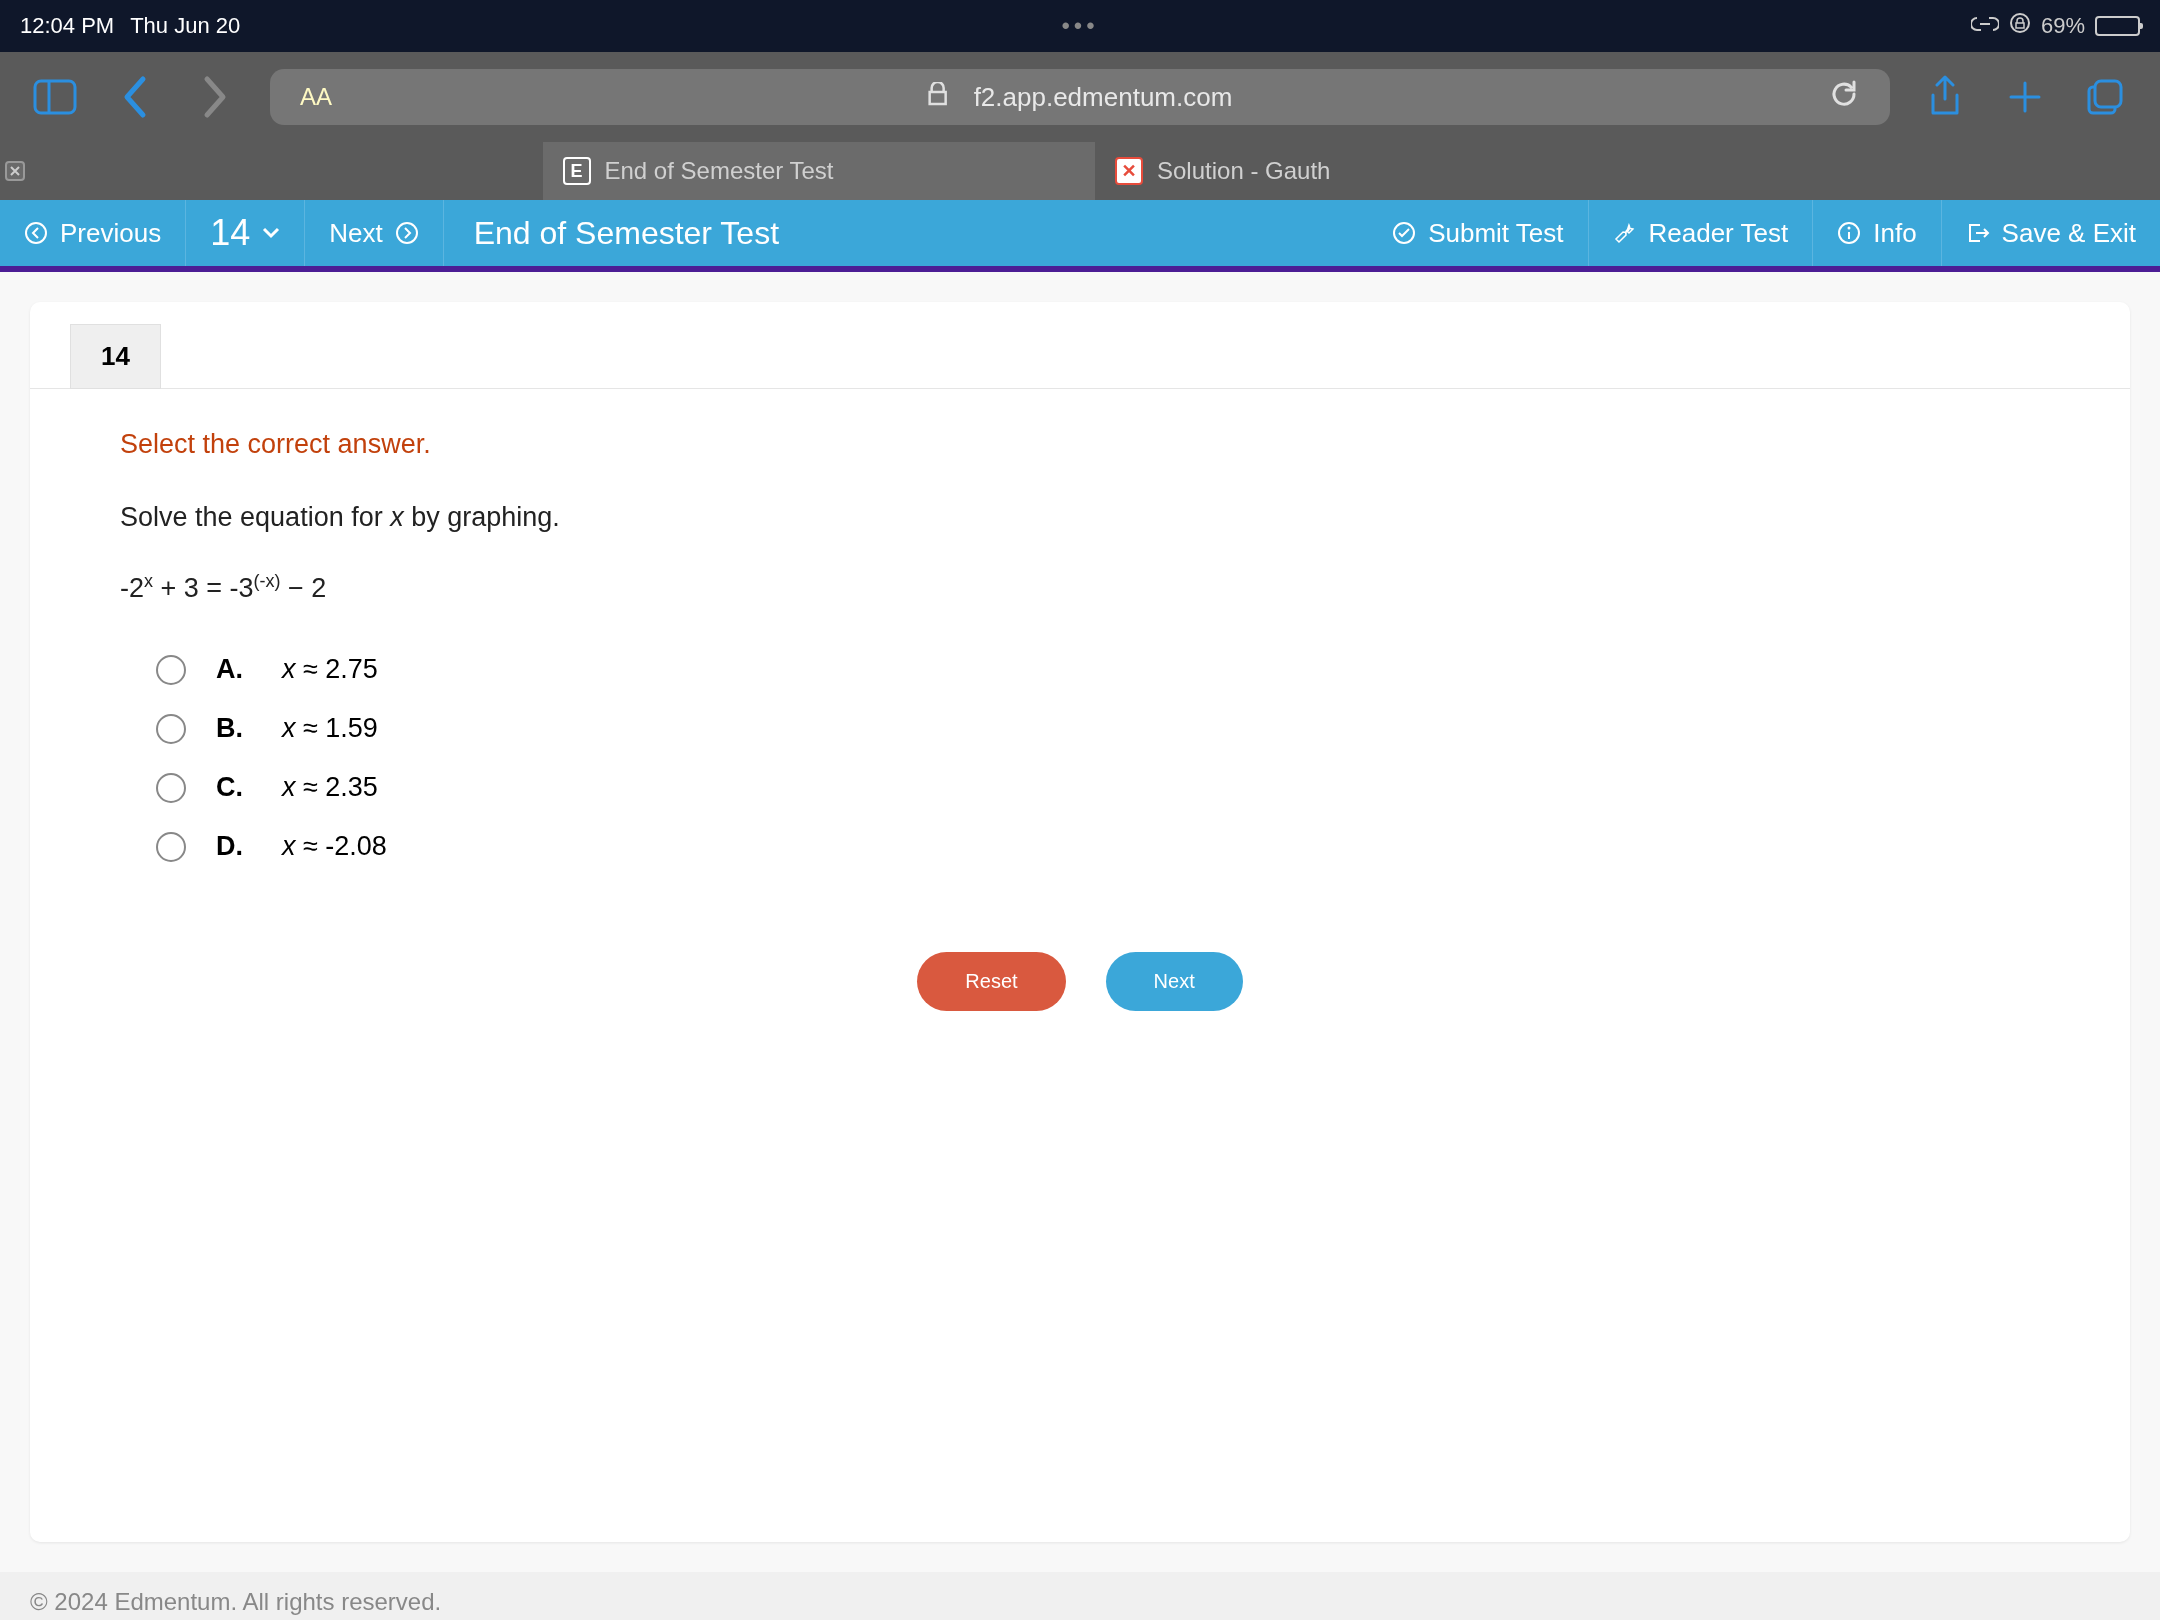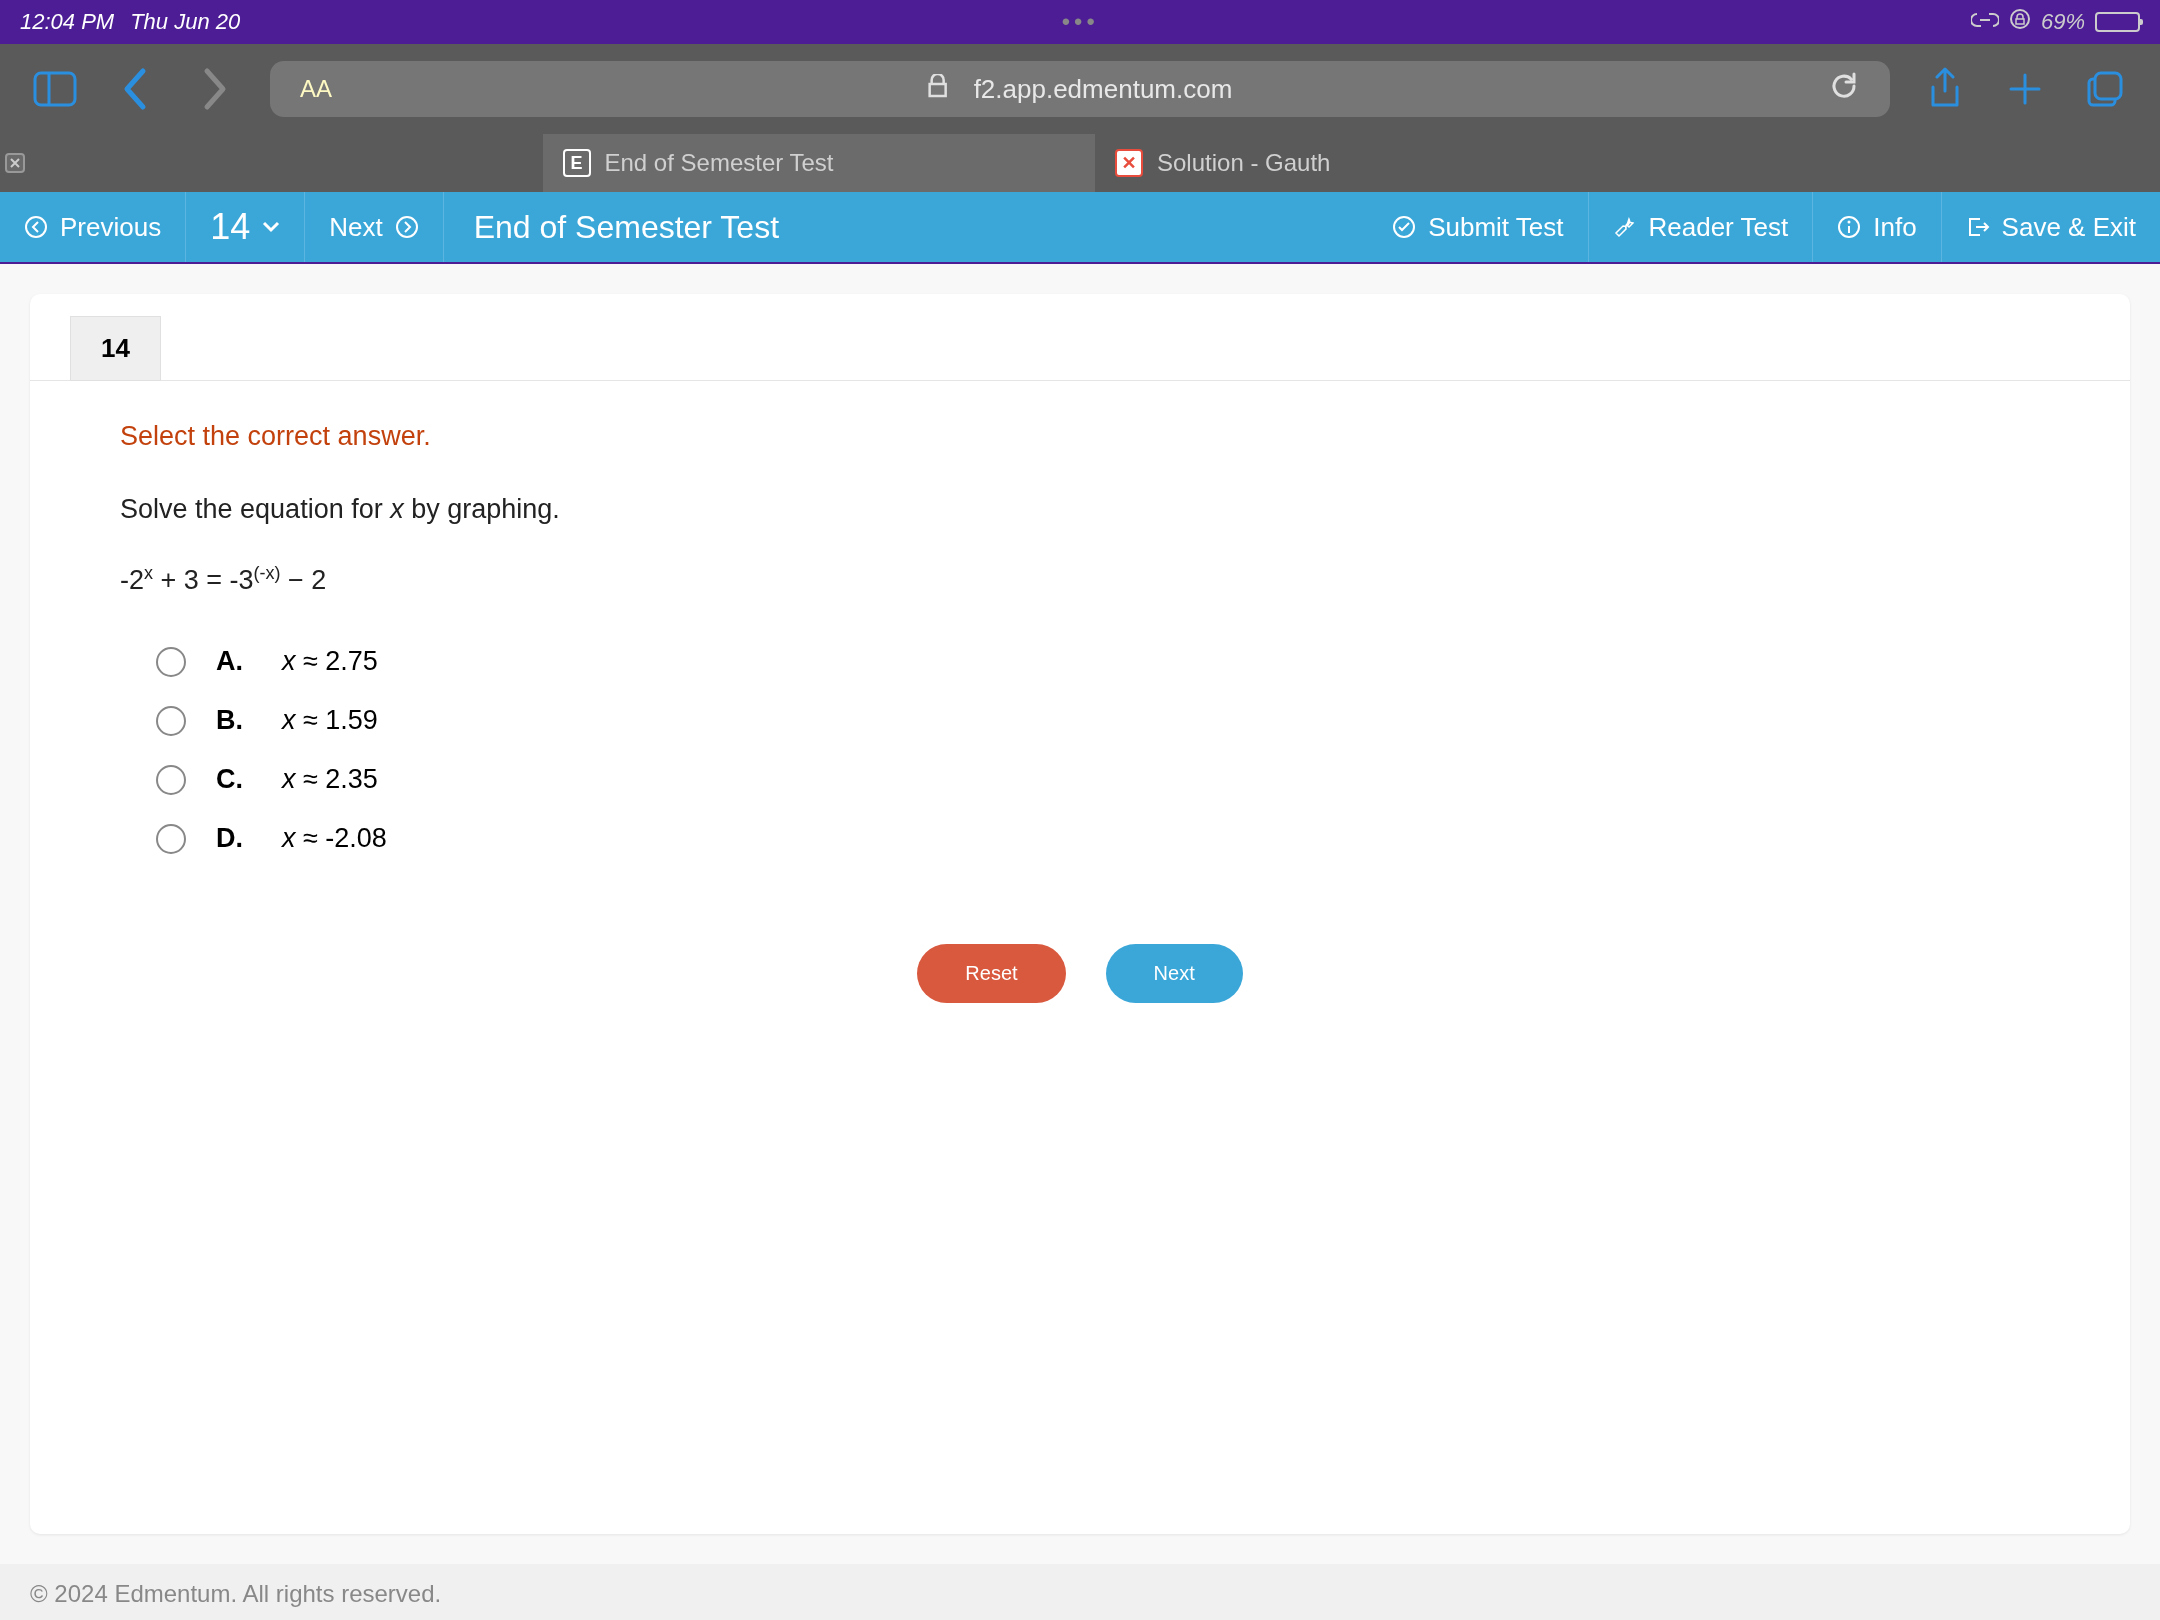--- a/index.html
+++ b/index.html
@@ -4,29 +4,28 @@
 <style>
 * { margin: 0; padding: 0; box-sizing: border-box; }
 body {
   font-family: -apple-system, Helvetica, Arial, sans-serif;
   width: 2160px;
   height: 1620px;
   background: #f0f0f0;
   overflow: hidden;
 }
 .status-bar {
-  height: 44px;
-  background: #4c1d95;
+  height: 52px;
+  background: #0f172a;
   color: #fff;
   display: flex;
   align-items: center;
   padding: 0 20px;
   font-size: 22px;
   position: relative;
-  font-style: italic;
 }
 .status-left { display: flex; gap: 16px; }
 .status-center {
   position: absolute;
   left: 50%;
   transform: translateX(-50%);
   font-size: 24px;
   letter-spacing: 4px;
   color: #888;
 }
@@ -149,21 +148,21 @@
   color: #e74c3c;
   background: #fff;
 }
 .app-toolbar {
   height: 72px;
   background: #3ba7d9;
   display: flex;
   align-items: stretch;
   color: #fff;
   font-size: 26px;
-  border-bottom: 2px solid #4c1d95;
+  border-bottom: 6px solid #4c1d95;
 }
 .tb-item {
   display: flex;
   align-items: center;
   padding: 0 24px;
   gap: 12px;
   border-right: 1px solid #5bb5e0;
   cursor: pointer;
 }
 .tb-item.no-border { border-right: none; }

